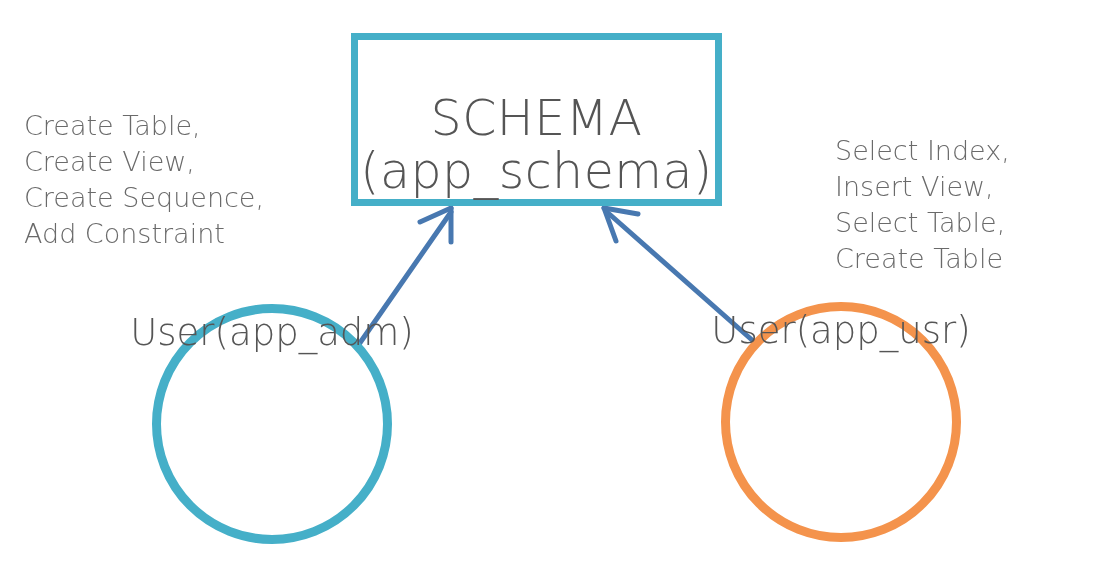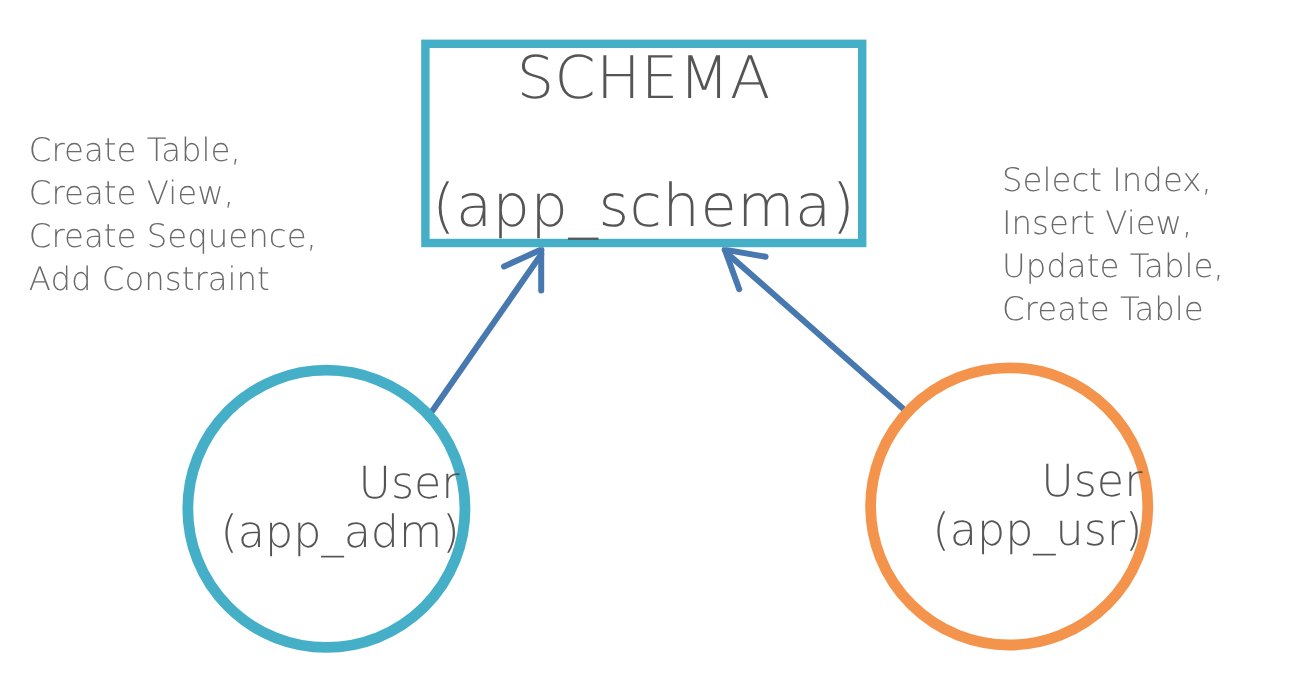--- a/index.html
+++ b/index.html
@@ -35,21 +35,21 @@
     left: 351px;
     top: 33px;
     width: 371px;
     height: 173px;
     box-sizing: border-box;
     border: 7px solid #45afc8;
     background: #ffffff;
     display: flex;
     flex-direction: column;
     align-items: center;
-    justify-content: space-between;
+    justify-content: flex-end;
     line-height: 1.08;
   }
   .schema-box .line1 {
     font-size: 49px;
     color: #555555;
     font-weight: 300;
     letter-spacing: 0.5px;
   }
   .schema-box .line2 {
     font-size: 49px;
@@ -60,22 +60,22 @@
 
   
   .user-circle {
     position: absolute;
     width: 240px;
     height: 240px;
     box-sizing: border-box;
     border-radius: 50%;
     background: #ffffff;
     display: flex;
-    flex-direction: column;
-    align-items: flex-end;
+    flex-direction: row;
+    align-items: flex-start;
     justify-content: center;
     line-height: 1.1;
   }
   .user-circle .u-line1,
   .user-circle .u-line2 {
     font-size: 37px;
     color: #555555;
     font-weight: 300;
     white-space: nowrap;
   }
@@ -149,17 +149,17 @@
   <div class="priv-list" id="priv-adm">
     <span class="priv-item">Create Table,</span>
     <span class="priv-item">Create View,</span>
     <span class="priv-item">Create Sequence,</span>
     <span class="priv-item">Add Constraint</span>
   </div>
 
   <div class="priv-list" id="priv-usr">
     <span class="priv-item">Select Index,</span>
     <span class="priv-item">Insert View,</span>
-    <span class="priv-item">Update Table,</span>
+    <span class="priv-item">Select Table,</span>
     <span class="priv-item">Create Table</span>
   </div>
 
 </div>
 
 </body></html>

